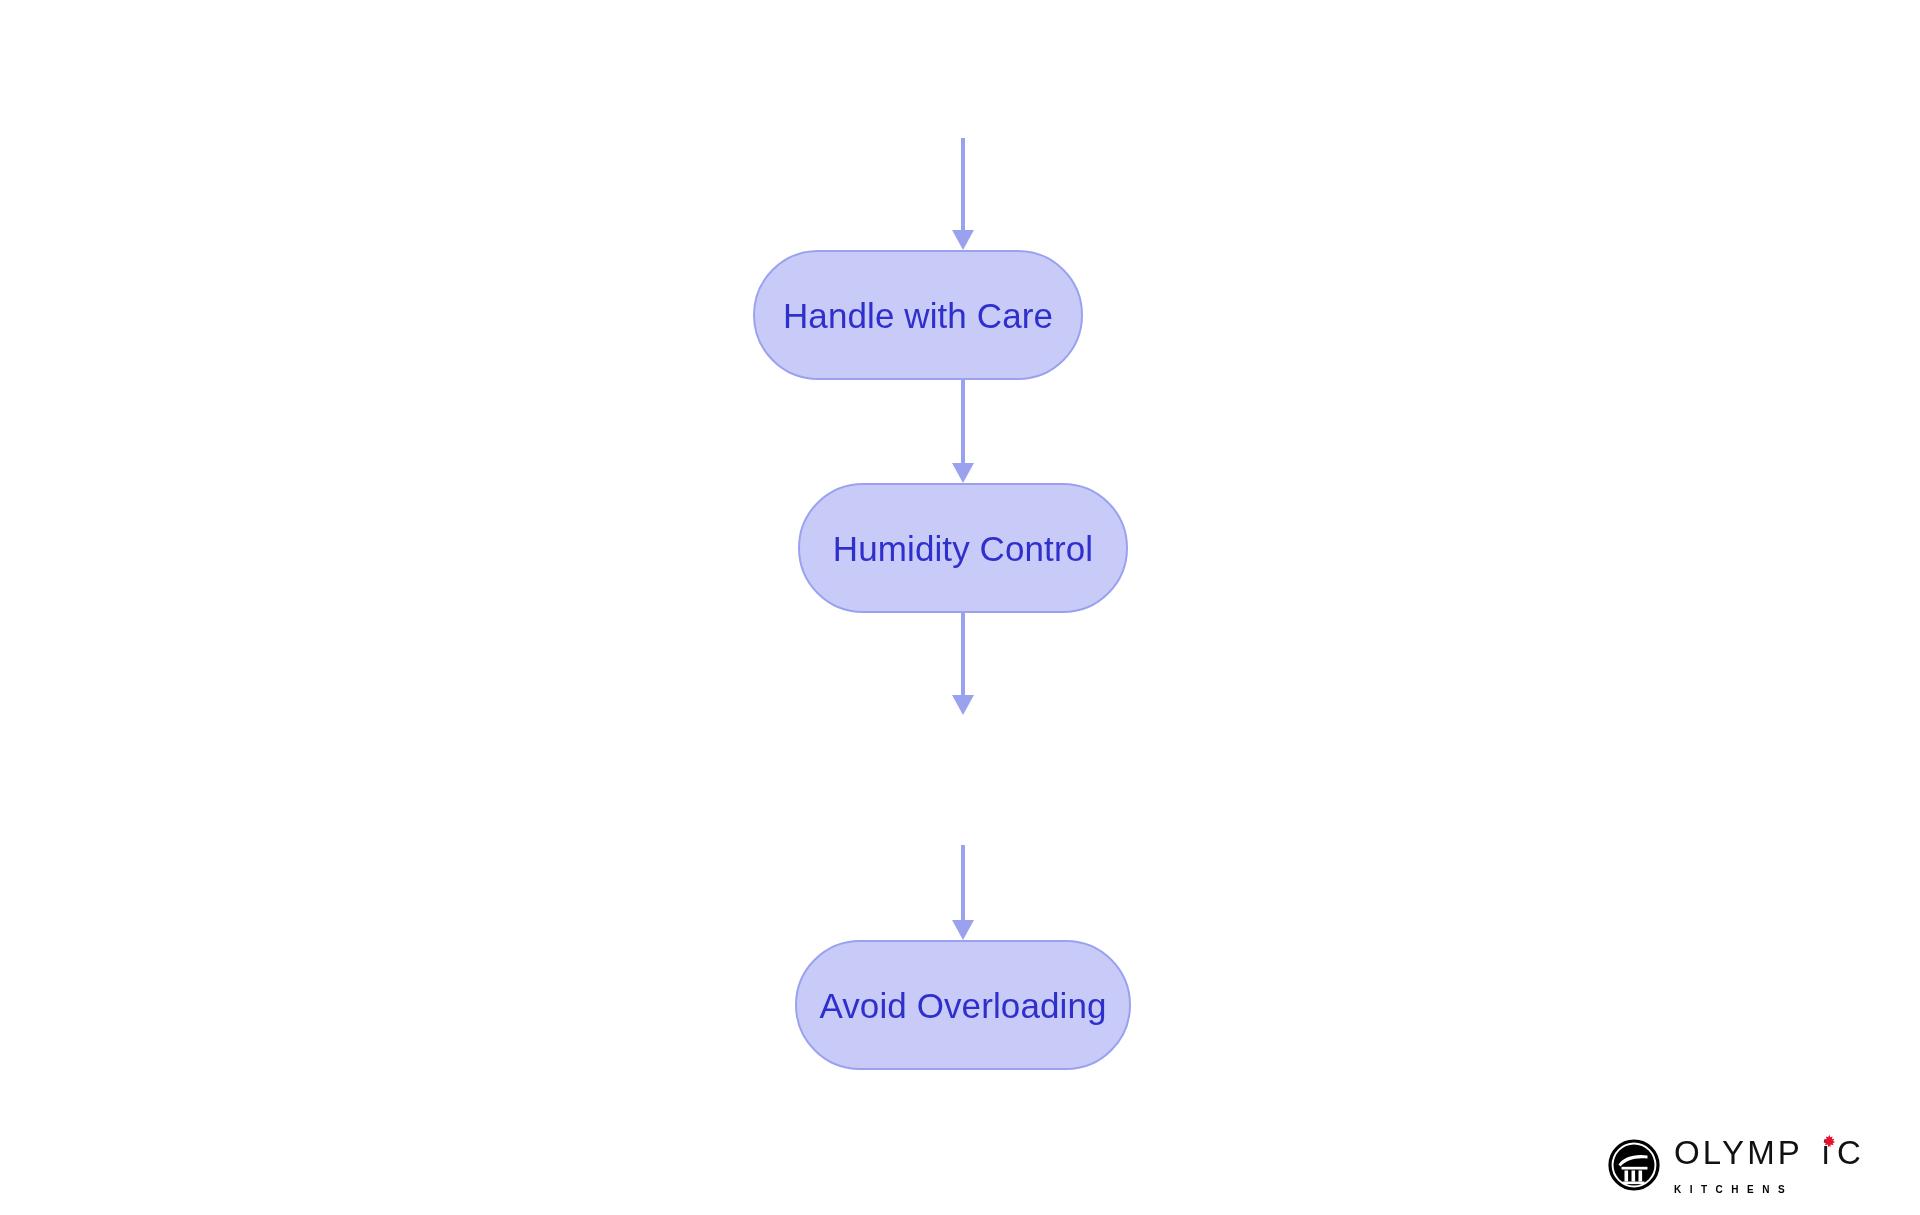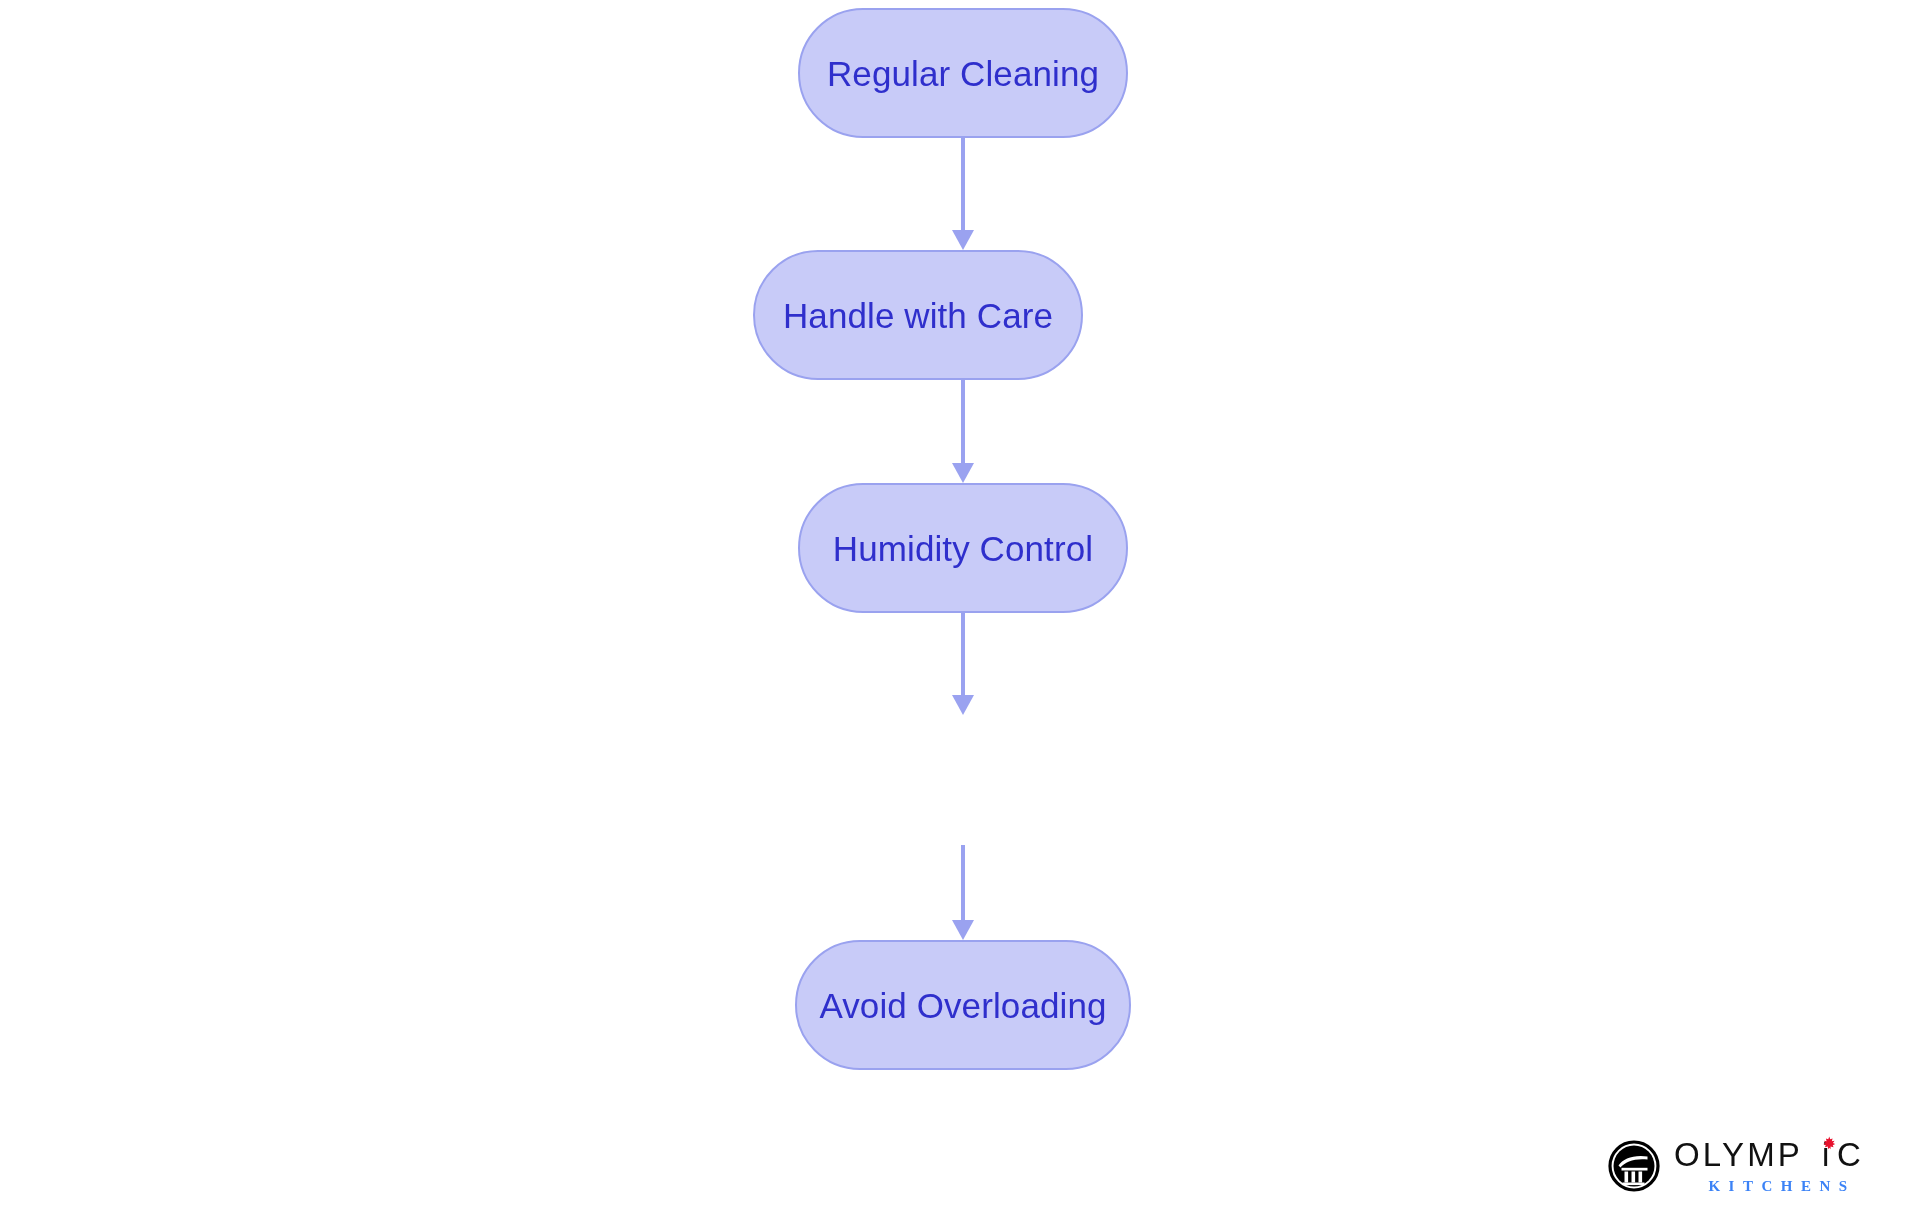--- a/index.html
+++ b/index.html
@@ -102,43 +102,40 @@
     right: 28px;
     bottom: 20px;
     display: flex;
     align-items: center;
     gap: 14px;
   }
   .logo-mark { display: block; }
   .logo-words {
     display: flex;
     flex-direction: column;
-    align-items: center;
-    gap: 2px;
+    align-items: flex-start;
+    gap: 10px;
   }
   .logo-wordmark { display: block; }
   .logo-sub {
-    color: #3b82f6;
-    font-size: 15px;
+    color: #000000;
+    font-size: 10px;
     font-weight: 700;
     letter-spacing: 8.5px;
     text-align: right;
     padding-right: 2px;
-    font-family: Liberation Serif, serif;
+    font-family: Liberation Sans, sans-serif;
   }
 </style>
 </head>
 <body>
 
 <div id="flow-canvas">
   <div class="flow-stage">
 
-    <div class="node node-1">
-      <span class="node-label">Regular Cleaning</span>
-    </div>
 
     <div class="edge edge-1">
       <span class="edge-line"></span>
       <span class="edge-head"></span>
     </div>
 
     <div class="node node-2">
       <span class="node-label">Handle with Care</span>
     </div>
 

